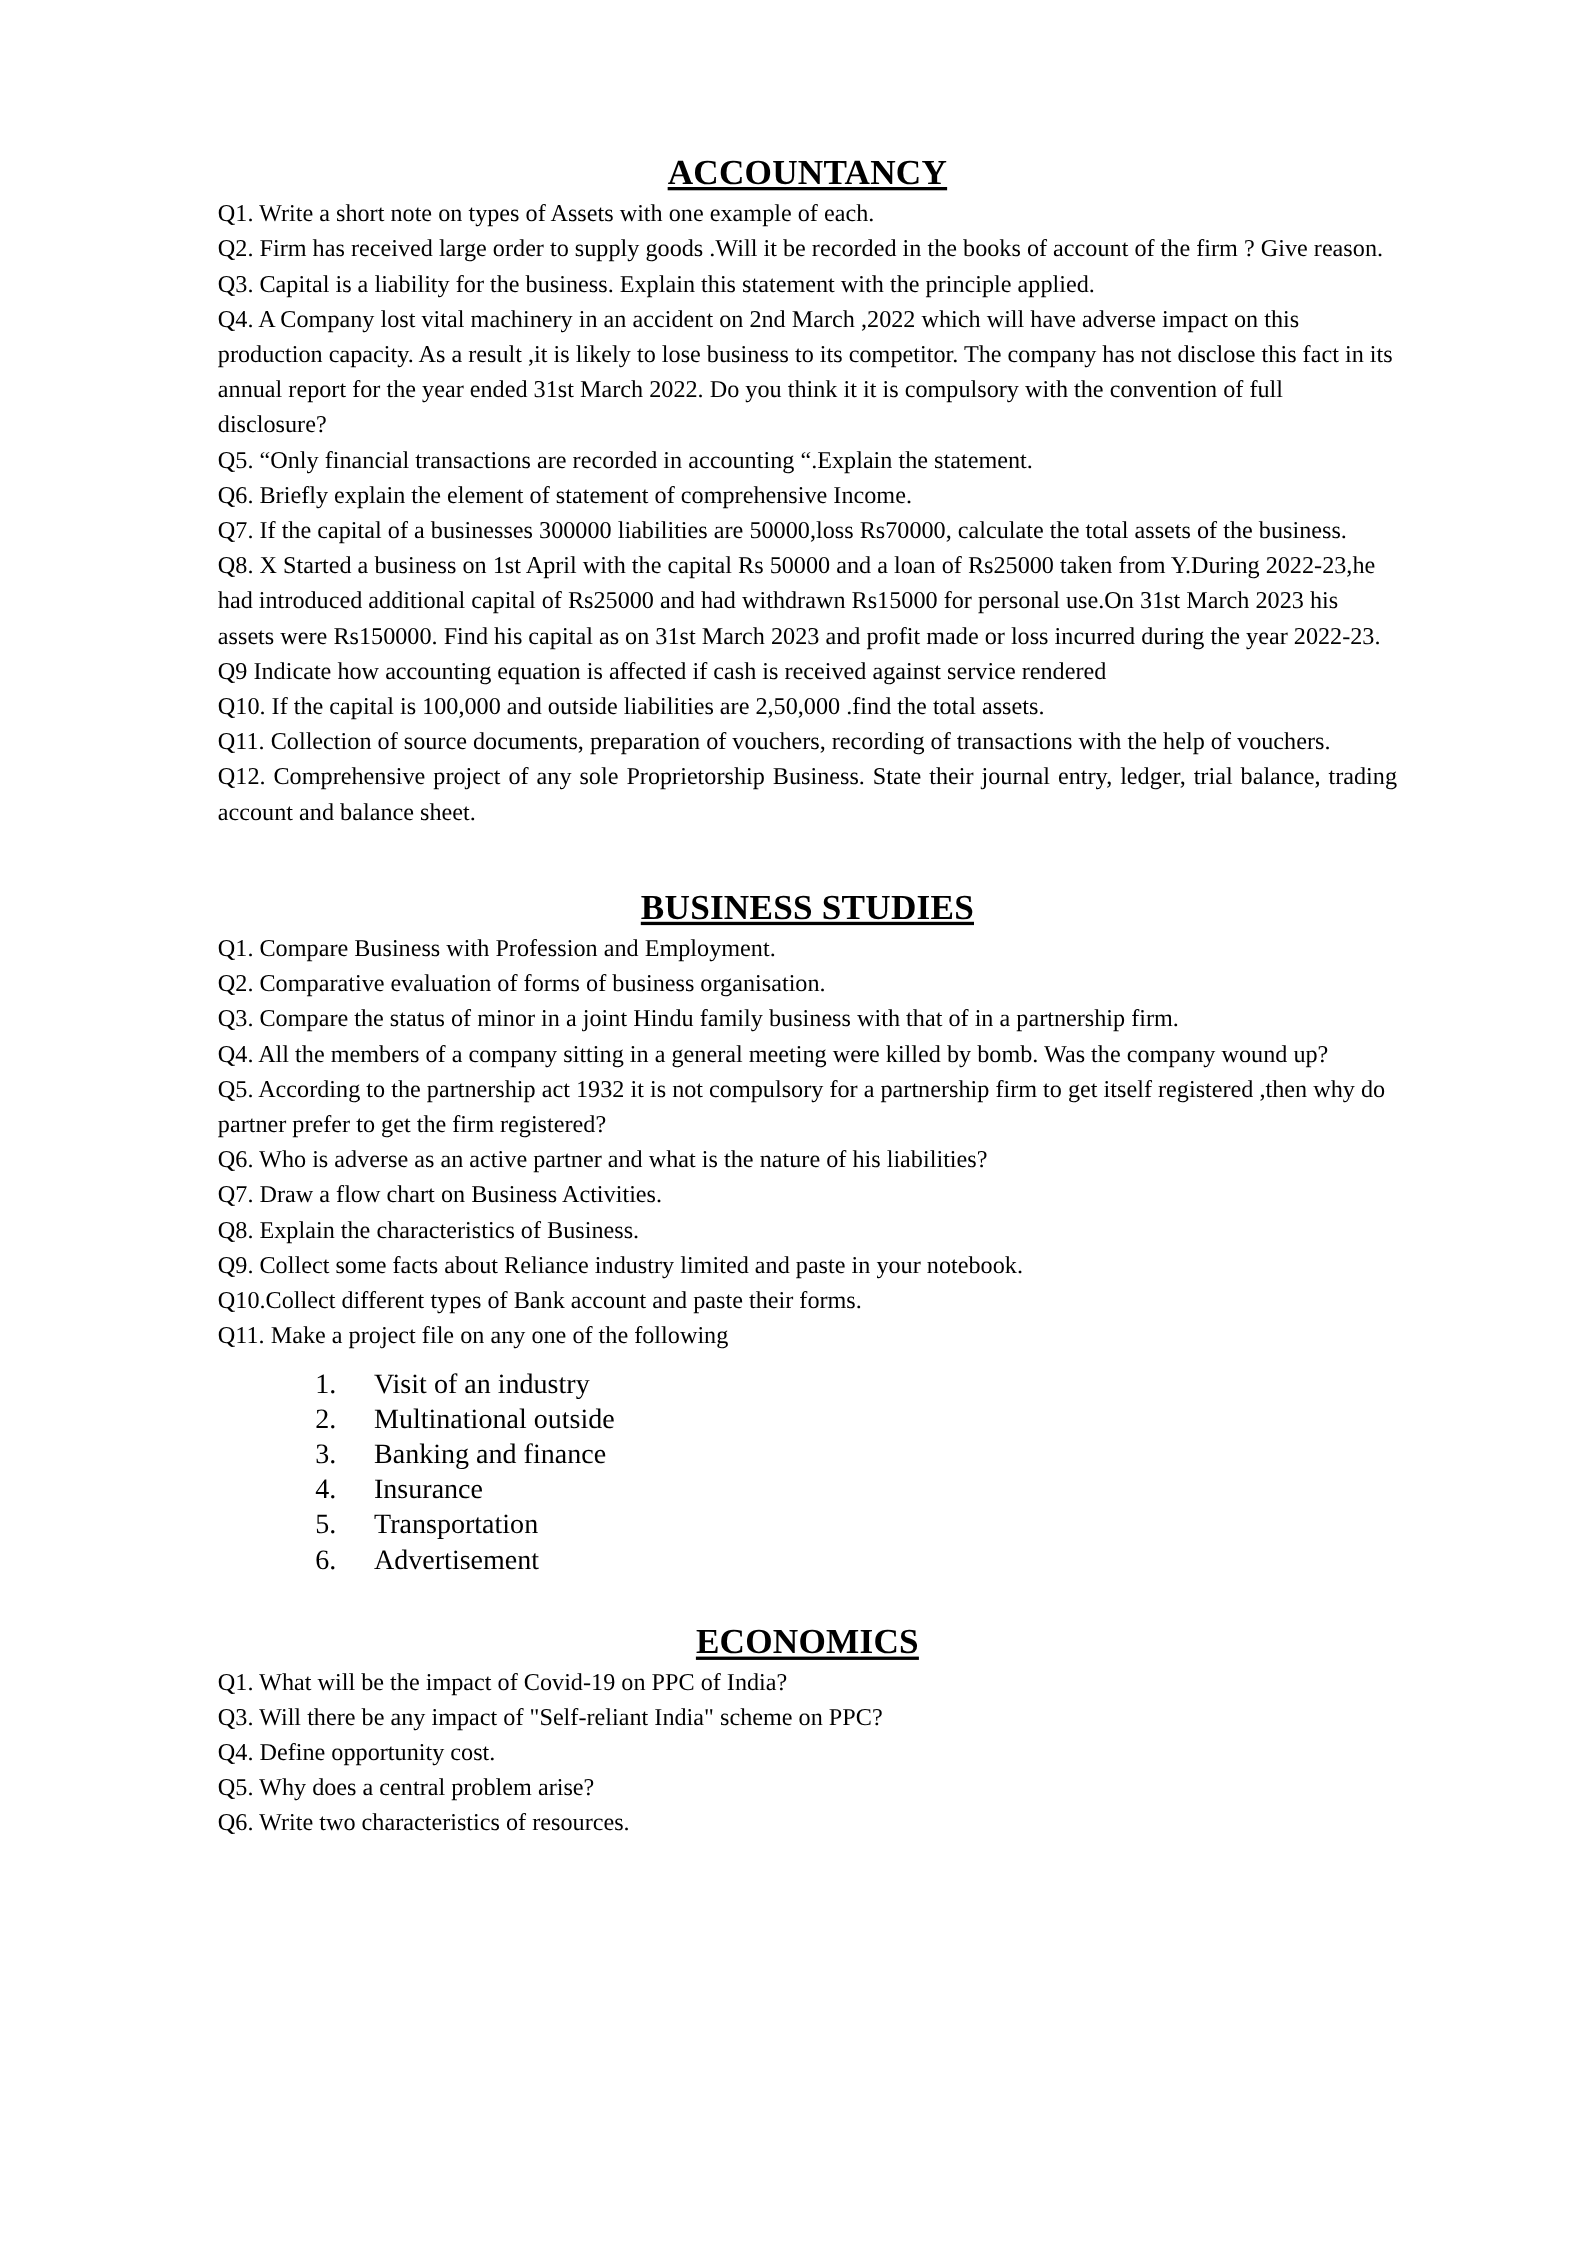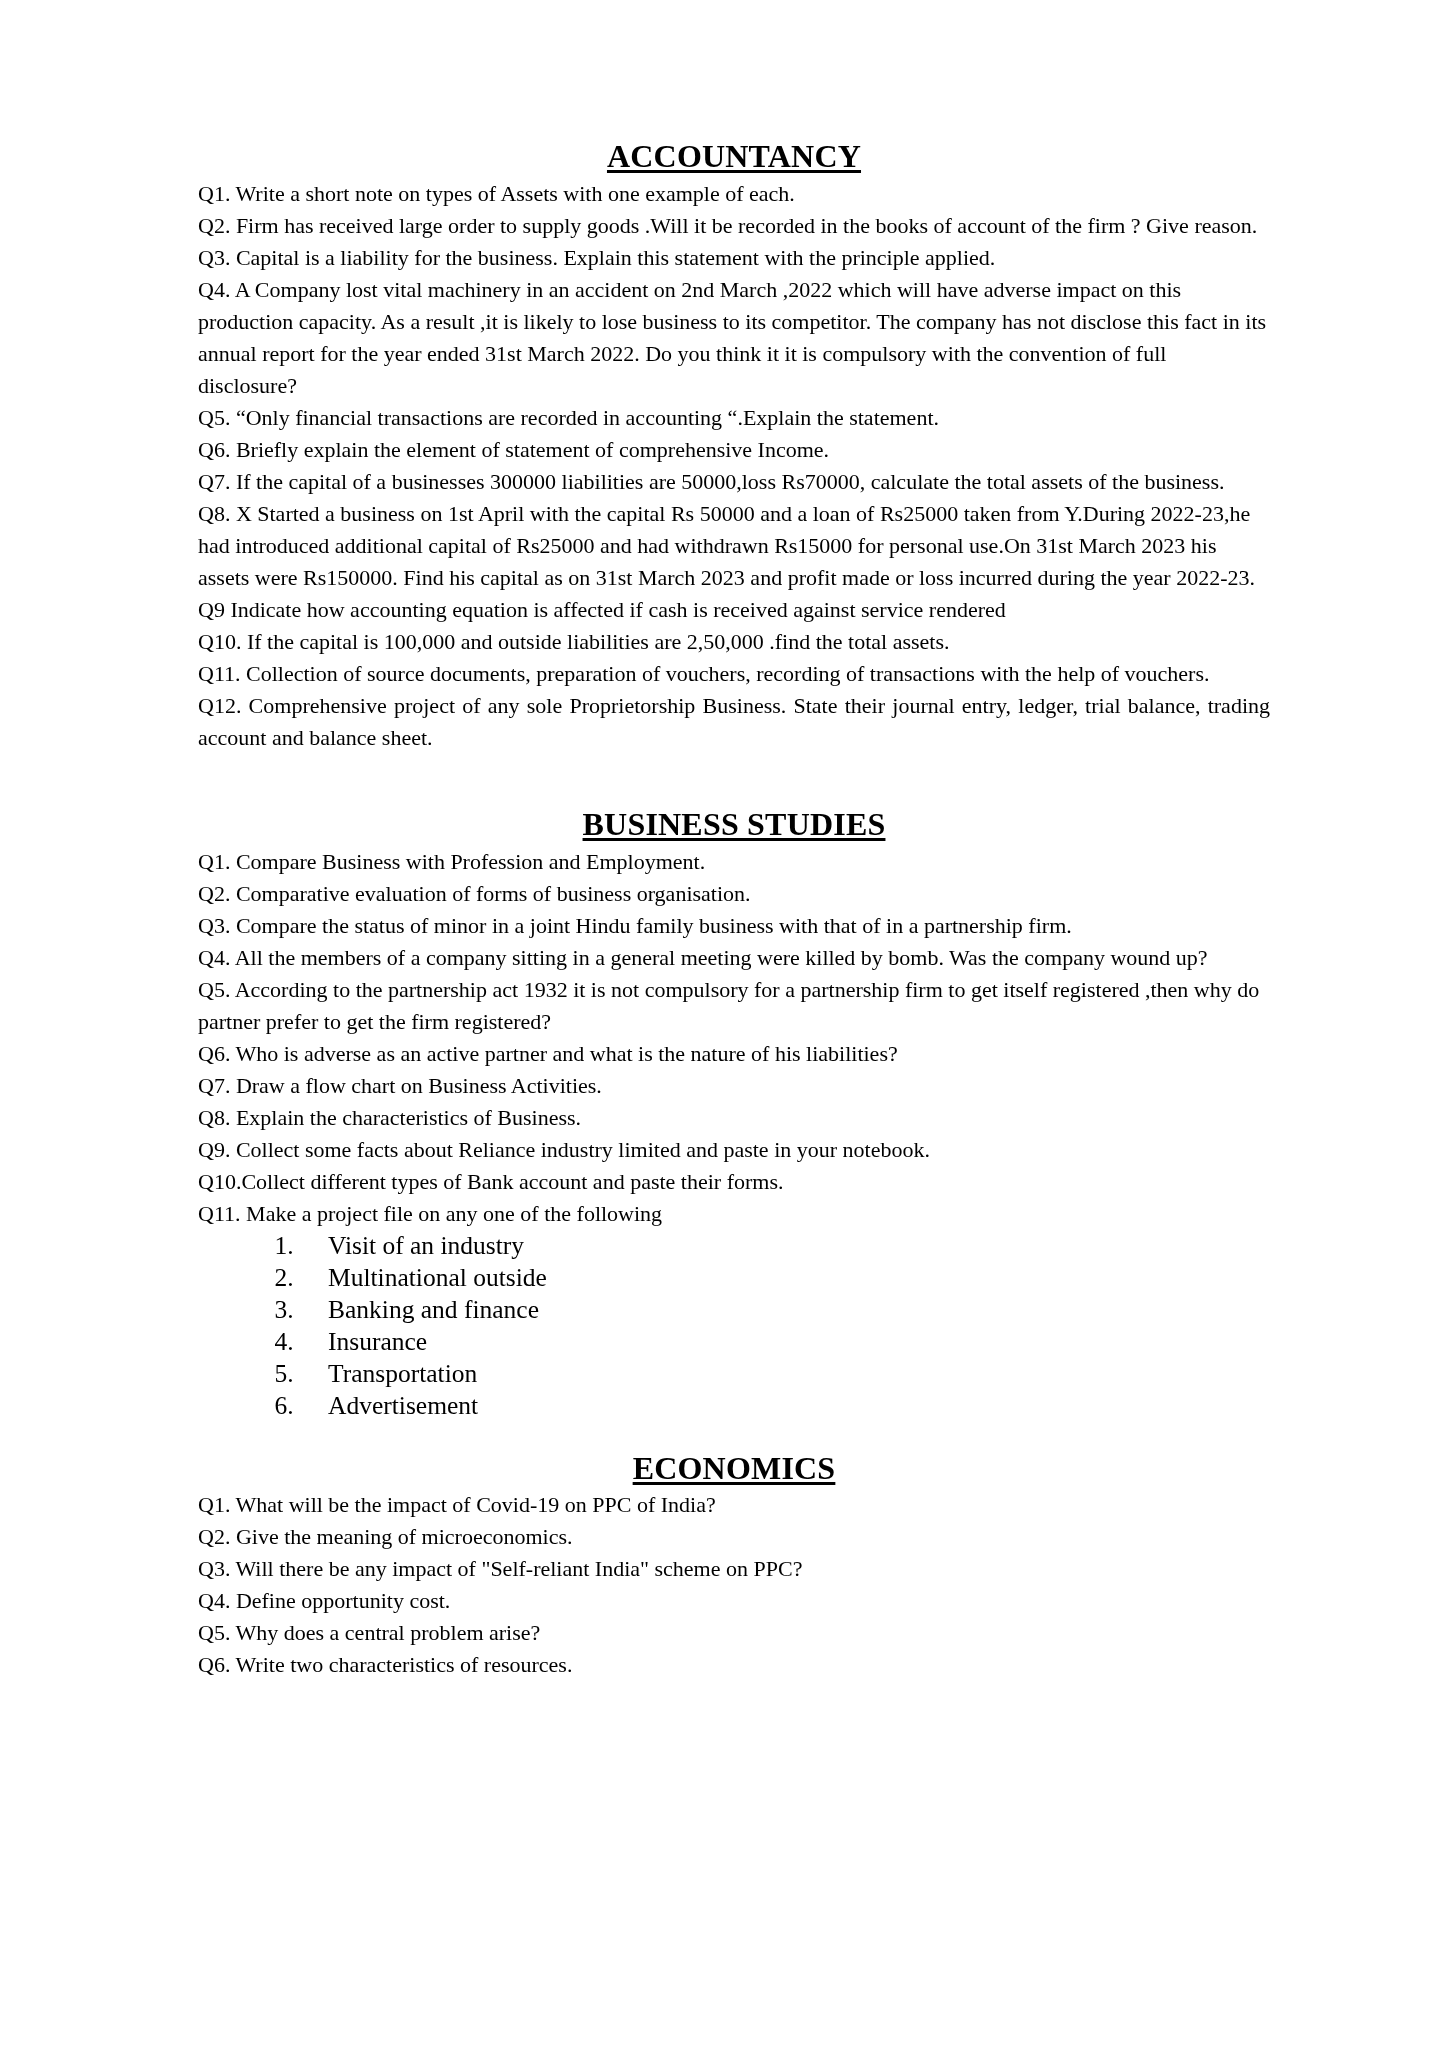--- a/index.html
+++ b/index.html
@@ -46,21 +46,21 @@
     margin: 0;
     text-align: left;
     hyphens: none;
   }
   .q.justify {
     text-align: justify;
     text-align-last: left;
   }
   .numlist {
     list-style: decimal;
-    margin: 0;
+    margin: 12px;
     padding-left: 102px;
     font-size: 25.5px;
     line-height: 32px;
   }
   .numlist li {
     padding-left: 28px;
     margin: 0;
   }
   .gap-lg { height: 52px; }
   .gap-md { height: 28px; }
@@ -105,20 +105,19 @@
       <li>Banking and finance</li>
       <li>Insurance</li>
       <li>Transportation</li>
       <li>Advertisement</li>
     </ol>
 
     <div class="gap-md"></div>
 
     <h1 class="section-title"><span>ECONOMICS</span></h1>
     <p class="q">Q1. What will be the impact of Covid-19 on PPC of India?</p>
-    <p class="q">Q2. Give the meaning of microeconomics.</p>
     <p class="q">Q3. Will there be any impact of "Self-reliant India" scheme on PPC?</p>
     <p class="q">Q4. Define opportunity cost.</p>
     <p class="q">Q5. Why does a central problem arise?</p>
     <p class="q">Q6. Write two characteristics of resources.</p>
 
   </div>
 </div>
 
 </body></html>

